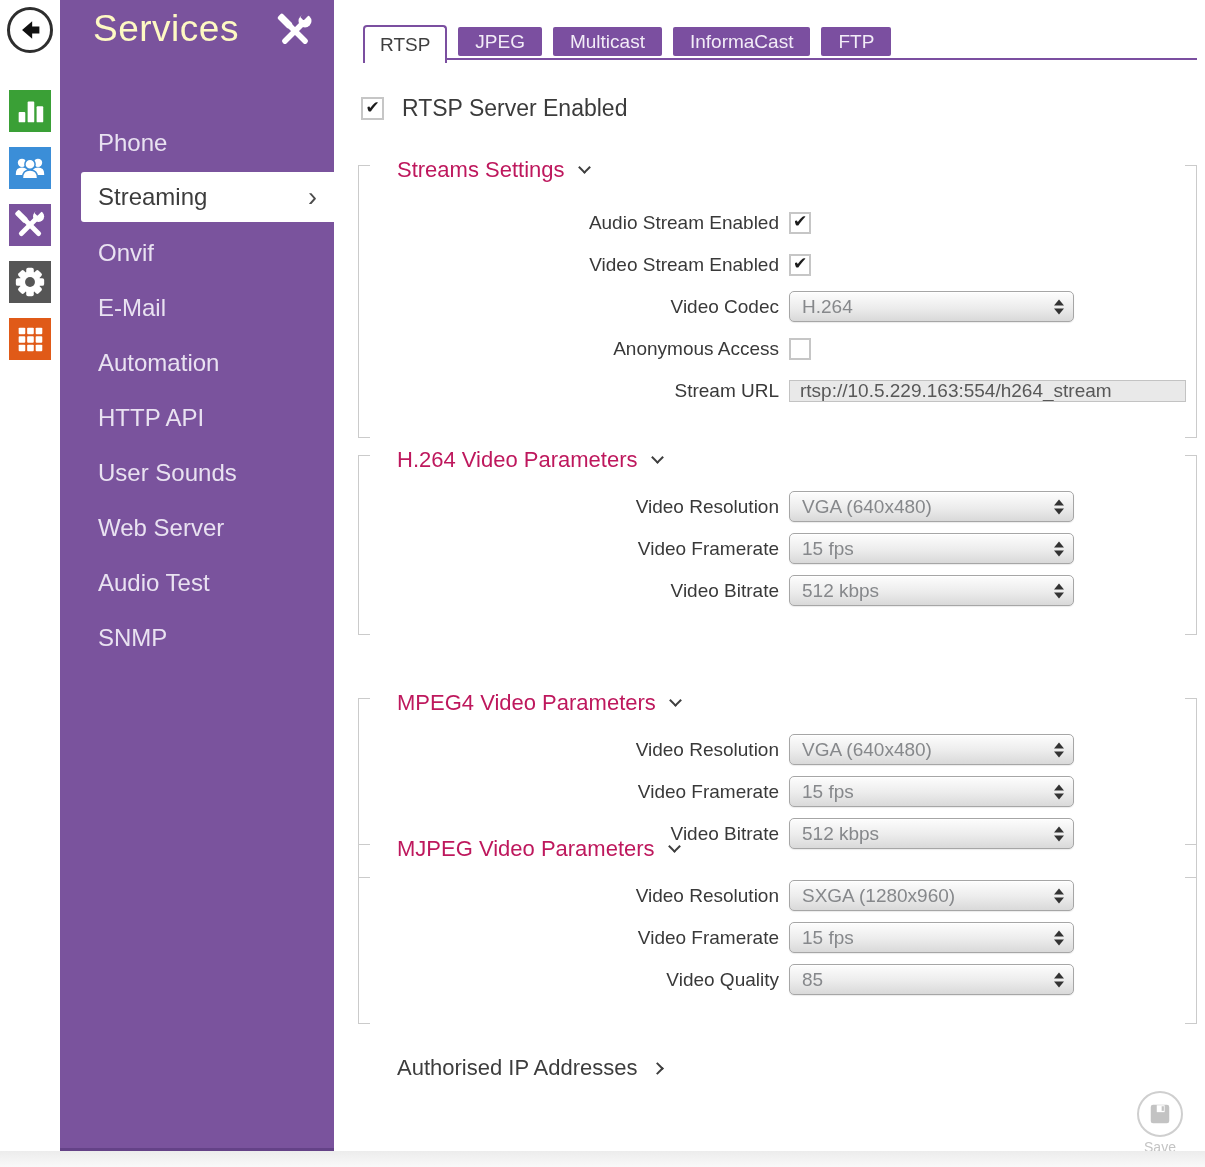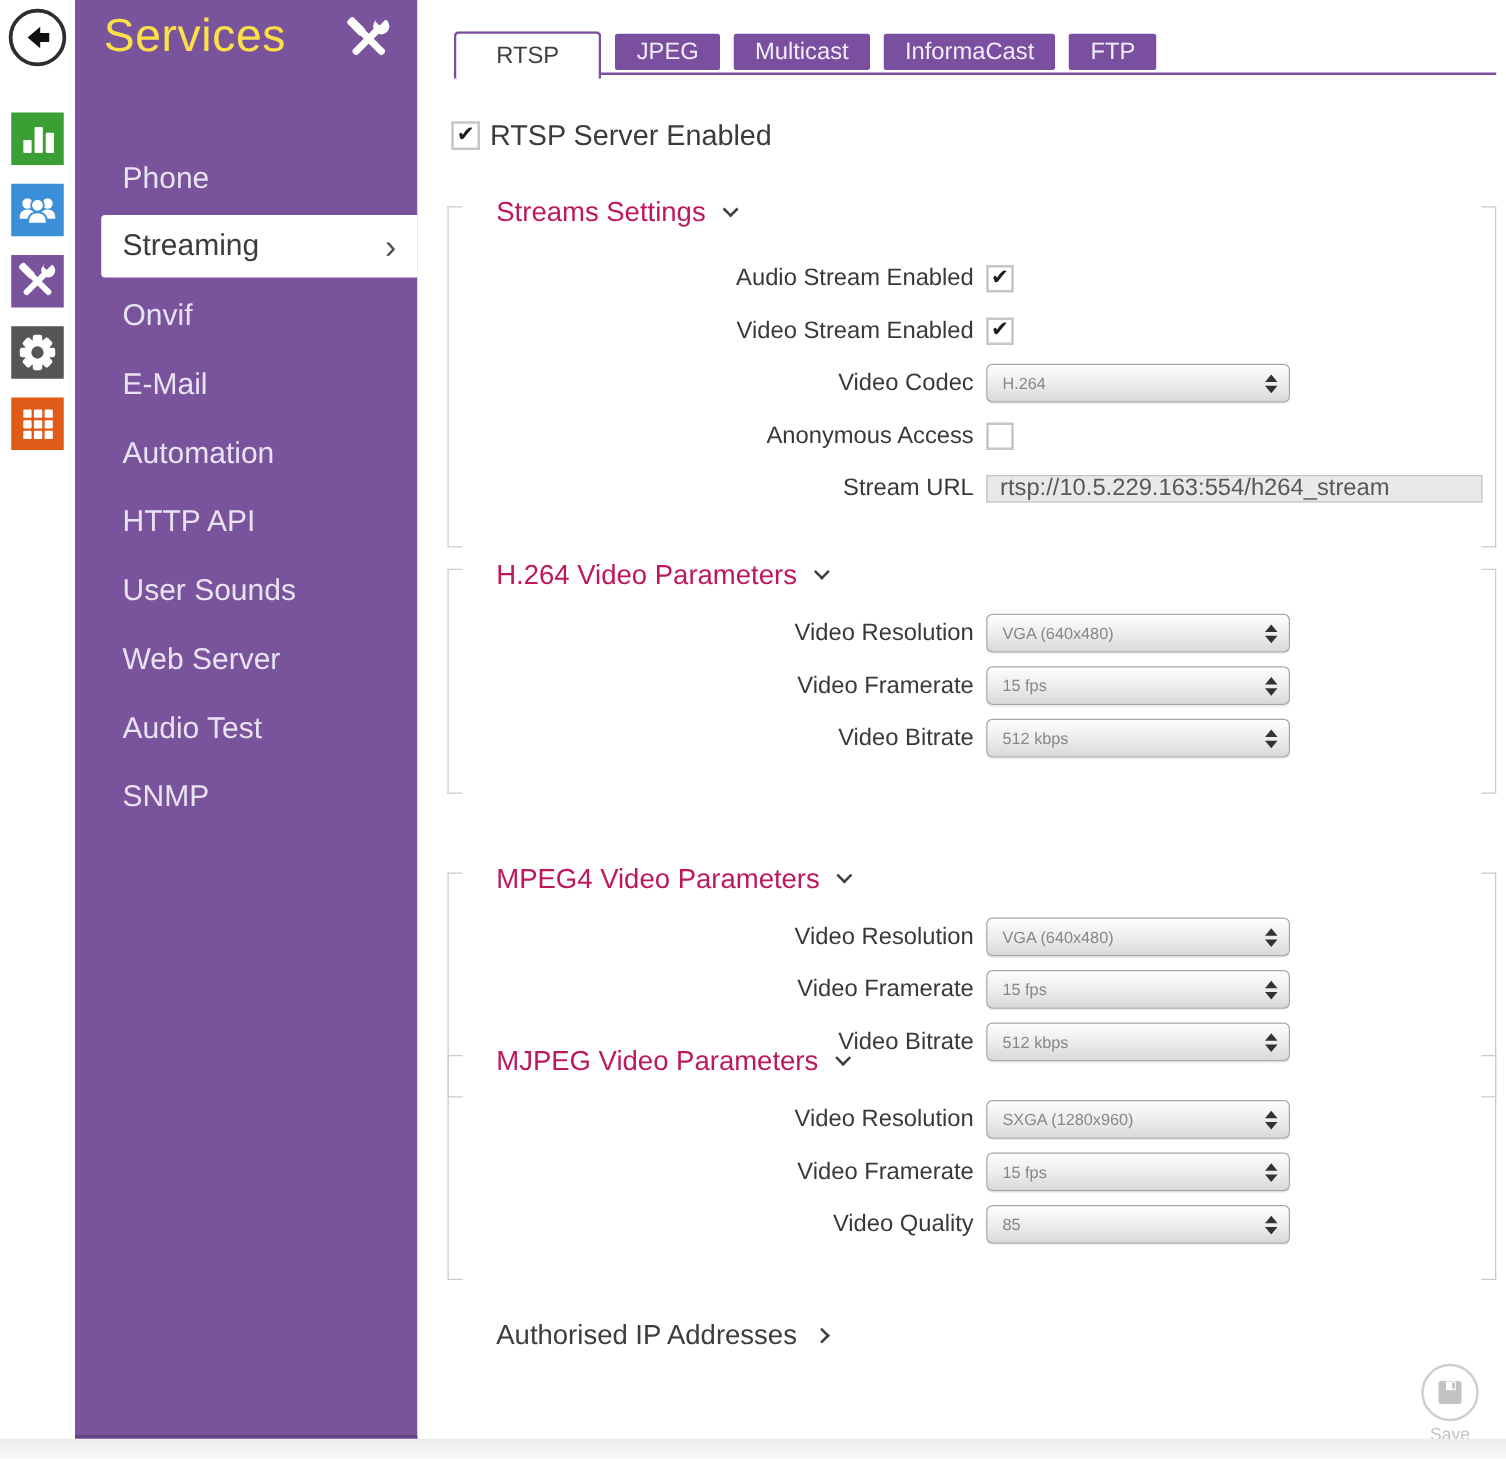--- a/index.html
+++ b/index.html
@@ -9,45 +9,45 @@
   
   .rail { position:absolute; left:0; top:0; width:60px; height:1167px; background:#fff; }
   .back-btn { position:absolute; left:7px; top:7px; width:46px; height:46px; border:3px solid #2e2e2e;
               border-radius:50%; background:#fff; display:flex; align-items:center; justify-content:center; cursor:pointer; }
   .tiles { position:absolute; left:0; top:90px; }
   .tile { width:42px; height:42px; margin:0 0 15px 9px; display:flex; align-items:center; justify-content:center; cursor:pointer; }
 
   
   .sidebar { position:absolute; left:60px; top:0; width:274px; height:1151px; background:#7a539d;
              border-bottom:3px solid #644287; }
-  .sb-title { position:absolute; left:23px; top:8px; font-size:37px; font-weight:300; color:#fde047; letter-spacing:.5px; }
+  .sb-title { position:absolute; left:33px; top:8px; font-size:37px; font-weight:300; color:#fef9c3; letter-spacing:.5px; }
   .sb-tools { position:absolute; right:18px; top:10px; }
   .nav { position:absolute; left:0; top:115px; width:100%; }
   .nav-item { height:55px; display:flex; align-items:center; padding-left:38px; font-size:24px; font-weight:300;
               color:#e9e2f1; cursor:pointer; }
   .nav-item.selected { background:#fff; color:#3c3c3c; height:50px; margin:2px 0 3px 21px; padding-left:17px;
                        border-radius:3px 0 0 3px; }
   .nav-chev { display:none; margin-left:auto; margin-right:17px; font-size:27px; color:#4c4c4c; line-height:1; }
   .nav-item.selected .nav-chev { display:block; }
 
   
   .main { position:absolute; left:334px; top:0; width:871px; height:1150px; background:#fff; }
 
   
   .tabs { position:absolute; left:29px; top:25px; right:8px; height:38px; display:flex; }
   .tab-underline { position:absolute; left:0; right:0; top:33px; height:2px; background:#7b4fa0; }
   .tab { position:relative; z-index:1; height:29px; margin-top:2px; margin-right:11px; padding:0 17px;
          background:#7b4fa0; color:#f2ecf7; font-size:19px; display:flex; align-items:center; cursor:pointer;
          border-radius:2px; }
   .tab.active { z-index:2; height:38px; margin-top:0; background:#fff; color:#3f3f3f;
-                border:2px solid #7b4fa0; border-bottom:none; border-radius:4px 4px 0 0; padding:0 32px; }
+                border:2px solid #7b4fa0; border-bottom:none; border-radius:4px 4px 0 0; padding:0 15px; }
 
   
   .master { position:absolute; left:27px; top:95px; display:flex; align-items:center; }
-  .master-label { font-size:23px; color:#3b3b3b; margin-left:8px; }
+  .master-label { font-size:23px; color:#3b3b3b; margin-left:18px; }
 
   
   .group { position:absolute; left:24px; width:839px; padding:2px 0 0 39px; }
   .group::before { content:""; position:absolute; left:0; top:10px; bottom:0; width:11px;
                    border:1px solid #cbcbcb; border-right:none; }
   .group::after  { content:""; position:absolute; right:0; top:10px; bottom:0; width:11px;
                    border:1px solid #cbcbcb; border-left:none; }
   .group-streams { top:155px; height:283px; }
   .group-h264   { top:445px; height:190px; }
   .group-mpeg4  { top:648px; height:190px;margin-top:40px; }
@@ -63,24 +63,24 @@
   .frow { display:flex; align-items:center; height:31px; margin-bottom:11px; }
   .flabel { flex:none; width:382px; text-align:right; font-size:19px; color:#393939; }
   .frow > :nth-child(2) { margin-left:10px; }
 
   .checkbox { width:22px; height:22px; background:#fff; border:2px solid #c6c6c6; display:flex;
               align-items:center; justify-content:center; cursor:pointer; }
   .master .checkbox { width:23px; height:23px; }
   .check-glyph { display:none; font-size:17px; color:#1c1c1c; line-height:1; margin-top:-2px; }
   .checkbox.checked .check-glyph { display:block; }
 
-  .select { position:relative; width:243px; height:31px; border:1px solid #a6a6a6; border-radius:5px;
+  .select { position:relative; width:285px; height:31px; border:1px solid #a6a6a6; border-radius:5px;
             background:linear-gradient(180deg,#fdfdfd 0%,#ececec 55%,#d9d9d9 100%);
             box-shadow:inset 0 1px 0 #fff, 0 1px 1px rgba(0,0,0,.08);
-            display:flex; align-items:center; padding:0 26px 0 12px; color:#86888b; font-size:13px; cursor:pointer;
+            display:flex; align-items:center; padding:0 26px 0 12px; color:#86888b; font-size:19px; cursor:pointer;
             white-space:nowrap; overflow:hidden; }
   .sel-arrows { position:absolute; right:9px; top:50%; transform:translateY(-50%); display:flex; flex-direction:column; gap:3px; }
   .sel-arrows .up   { width:0; height:0; border-left:5px solid transparent; border-right:5px solid transparent; border-bottom:6px solid #333; }
   .sel-arrows .down { width:0; height:0; border-left:5px solid transparent; border-right:5px solid transparent; border-top:6px solid #333; }
 
   .text-input { width:397px; height:22px; background:#e9e9e9; border:1px solid #c3c3c3; display:flex;
                 align-items:center; padding:0 10px; font-size:19px; color:#585858; white-space:nowrap; overflow:hidden; }
 
   .collapsed { position:absolute; left:63px; top:1055px; display:flex; align-items:center;
                font-size:22px; font-weight:300; color:#3d3d3d; cursor:pointer; }

